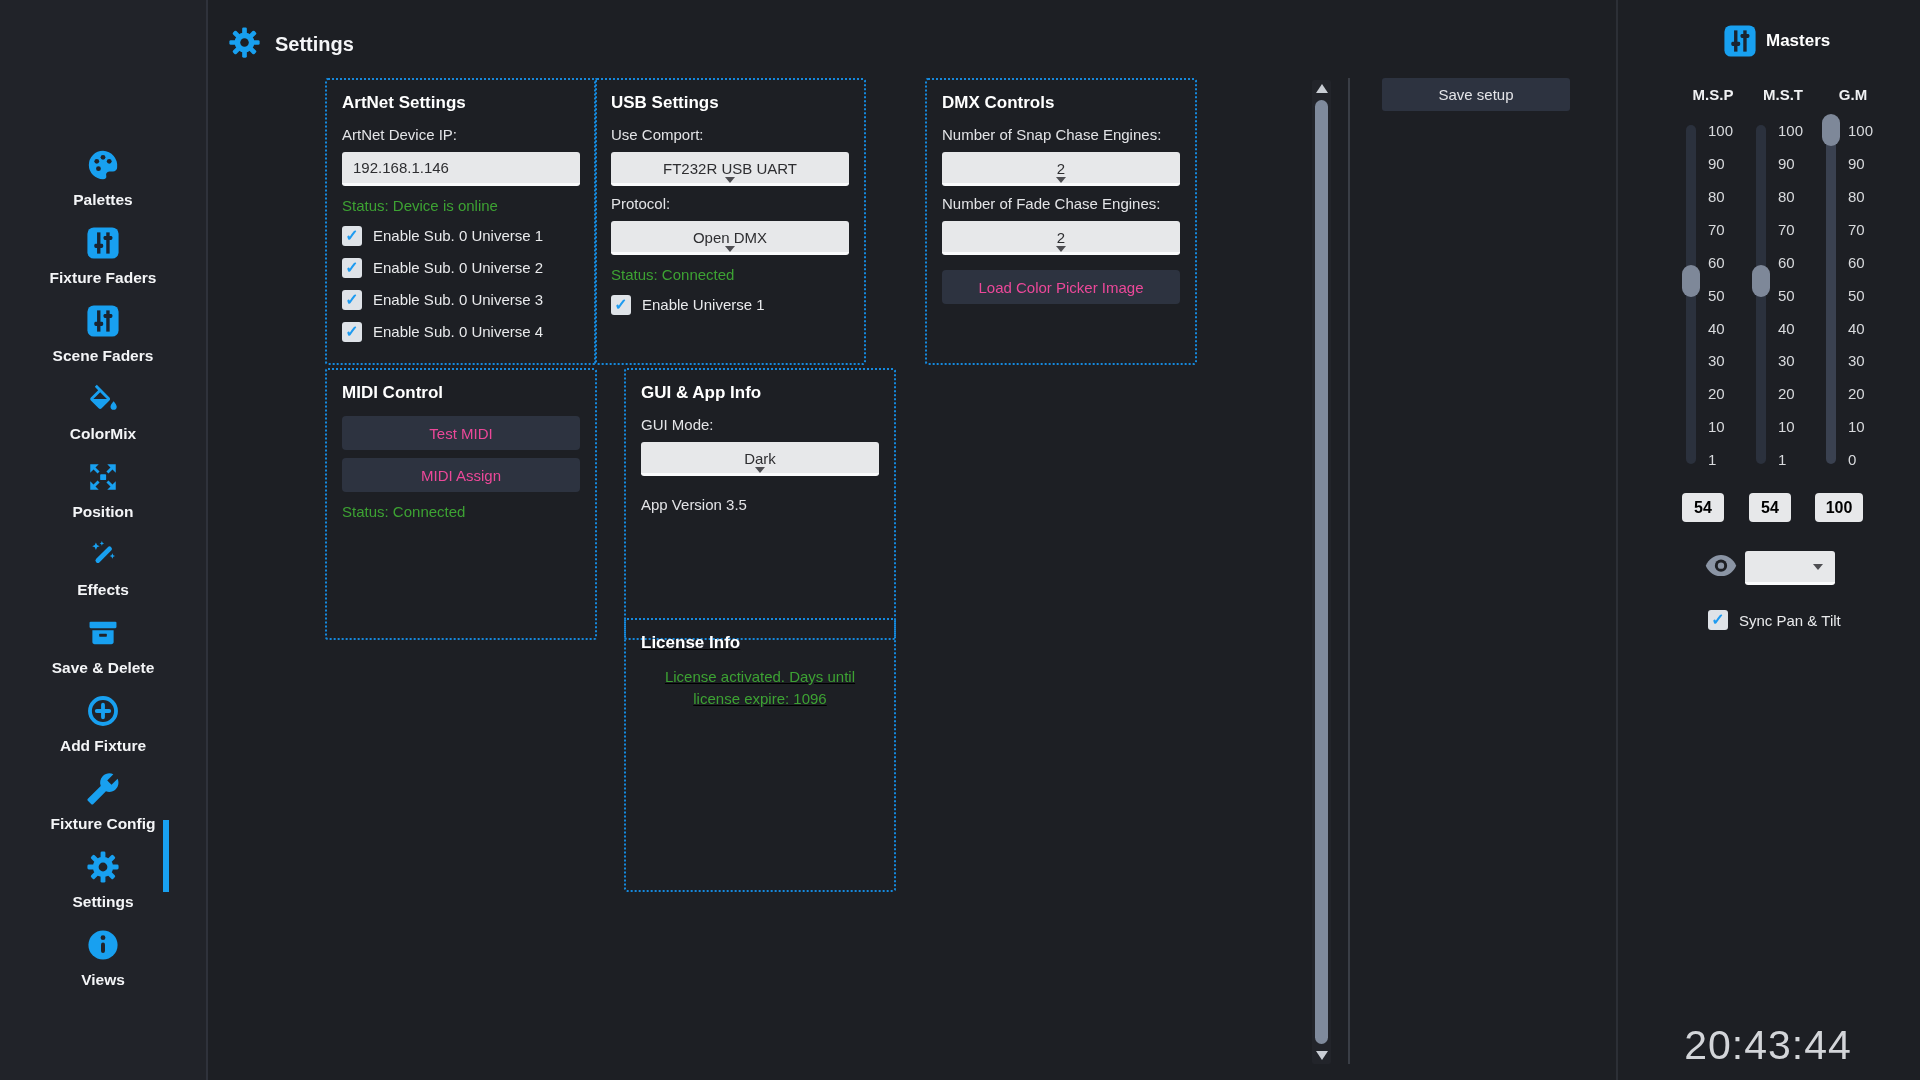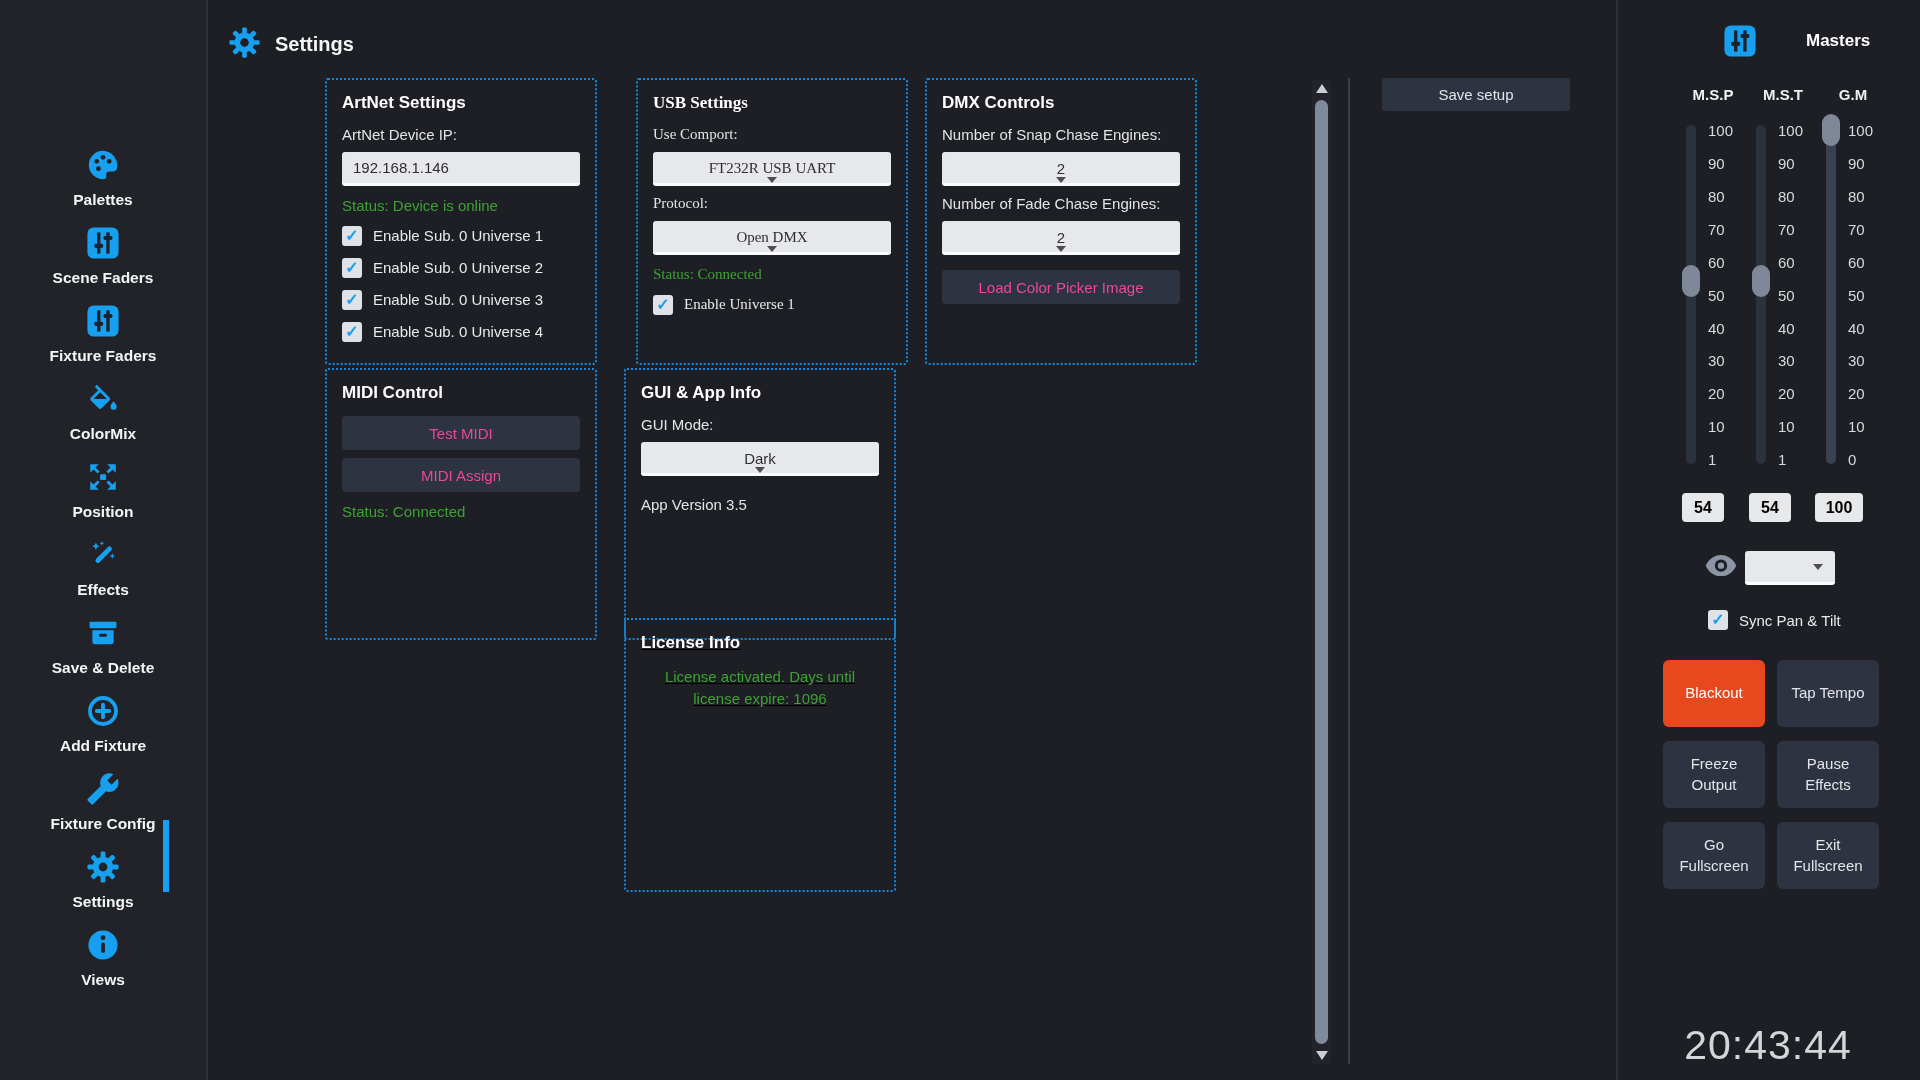--- a/index.html
+++ b/index.html
@@ -32,21 +32,21 @@
   .caret { width:0; height:0; border-left:5px solid transparent; border-right:5px solid transparent; border-top:6px solid #4e4e52; }
   .status-green { color:#3da233; font-size:15px; margin:11px 0 9px; }
   .cb-row { display:flex; align-items:center; gap:11px; margin:7px 0; height:25px; cursor:pointer; }
   .cb-box { width:20px; height:20px; background:#dfe3e8; border-radius:3px; display:flex; align-items:center; justify-content:center; flex:none; }
   .cb-box .chk { color:#1e9bf0; font-size:16px; font-weight:700; line-height:1; }
   .cb-lbl { font-size:15px; color:#e9eaec; }
   .dark-btn { background:#2d3340; border-radius:4px; height:34px; display:flex; align-items:center; justify-content:center;
     color:#ec4899; font-size:15px; cursor:pointer; }
 
   .panel-artnet  { left:325px; top:78px;  width:272px; height:287px; }
-  .panel-usb     { left:636px; top:78px;  width:272px; height:287px;font-family:Liberation Serif, serif; }
+  .panel-usb     { left:594px; top:78px;  width:272px; height:287px; }
   .panel-dmx     { left:925px; top:78px;  width:272px; height:287px; }
   .panel-midi    { left:325px; top:368px; width:272px; height:272px; }
   .panel-gui     { left:624px; top:368px; width:272px; height:272px; }
   .panel-save    { left:925px; top:368px; width:272px; height:272px; }
   .panel-license { left:624px; top:618px; width:272px; height:274px;text-decoration:underline; }
 
   .license-text { color:#3da233; font-size:15px; text-align:center; margin-top:10px; line-height:1.45; }
   .app-version { font-size:15px; color:#e3e4e7; margin-top:20px; }
 
   
@@ -56,21 +56,21 @@
   .sb-arrow-up { top:4px; border-bottom:9px solid #c9cdd4; }
   .sb-arrow-down { bottom:4px; border-top:9px solid #c9cdd4; }
   .sb-thumb { position:absolute; left:3px; top:20px; bottom:20px; width:13px; background:#7f8a9c; border-radius:7px; cursor:pointer; }
   .mid-divider { position:absolute; left:1348px; top:78px; width:2px; height:986px; background:#3a3e46; }
   .save-setup { position:absolute; left:1382px; top:78px; width:188px; height:33px; background:#2d3340; border-radius:3px;
     display:flex; align-items:center; justify-content:center; color:#e4e5e8; font-size:15px; cursor:pointer; }
   .right-divider { position:absolute; left:1616px; top:0; width:2px; height:1080px; background:#2c2f36; }
 
   
   .masters-icon { position:absolute; left:1723px; top:24px; width:34px; height:34px; }
-  .masters-title { position:absolute; left:1806px; top:31px; font-size:17px; font-weight:700; color:#ffffff; }
+  .masters-title { position:absolute; left:1766px; top:31px; font-size:17px; font-weight:700; color:#ffffff; }
   .fader-col { position:absolute; top:86px; width:62px; }
   .fc-1 { left:1682px; } .fc-2 { left:1752px; } .fc-3 { left:1822px; }
   .fader-col .f-name { text-align:center; font-size:15px; font-weight:700; color:#f0f1f3; }
   .fader-area { position:relative; height:352px; margin-top:16px; }
   .f-track { position:absolute; left:4px; top:6px; width:10px; height:339px; background:#2b313d; border-radius:5px; cursor:pointer; }
   .f-track.light { background:#3a4150; }
   .ticks span { position:absolute; left:26px; transform:translateY(-50%); font-size:15px; color:#d8dadd; }
   .ticks span:nth-child(1){top:11px;} .ticks span:nth-child(2){top:44px;} .ticks span:nth-child(3){top:77px;}
   .ticks span:nth-child(4){top:110px;} .ticks span:nth-child(5){top:143px;} .ticks span:nth-child(6){top:176px;}
   .ticks span:nth-child(7){top:209px;} .ticks span:nth-child(8){top:241px;} .ticks span:nth-child(9){top:274px;}
@@ -115,34 +115,34 @@
       <div class="side-item">
         <span>
           <svg viewBox="0 0 24 24">
               <rect x="1" y="1" width="22" height="22" rx="4.5" fill="#18a0f0"></rect>
               <line x1="9" y1="4.5" x2="9" y2="19.5" stroke="#1a2430" stroke-width="2.4"></line>
               <line x1="15.5" y1="4.5" x2="15.5" y2="19.5" stroke="#1a2430" stroke-width="2.4"></line>
               <rect x="5.9" y="12.6" width="6.2" height="2.9" rx="1" fill="#1a2430"></rect>
               <rect x="12.4" y="7" width="6.2" height="2.9" rx="1" fill="#1a2430"></rect>
             </svg>
         </span>
-        <span class="lbl">Scene Faders</span>
+        <span class="lbl">Fixture Faders</span>
       </div>
 
       <div class="side-item">
         <span>
           <svg viewBox="0 0 24 24">
               <rect x="1" y="1" width="22" height="22" rx="4.5" fill="#18a0f0"></rect>
               <line x1="9" y1="4.5" x2="9" y2="19.5" stroke="#1a2430" stroke-width="2.4"></line>
               <line x1="15.5" y1="4.5" x2="15.5" y2="19.5" stroke="#1a2430" stroke-width="2.4"></line>
               <rect x="5.9" y="12.6" width="6.2" height="2.9" rx="1" fill="#1a2430"></rect>
               <rect x="12.4" y="7" width="6.2" height="2.9" rx="1" fill="#1a2430"></rect>
             </svg>
         </span>
-        <span class="lbl">Fixture Faders</span>
+        <span class="lbl">Scene Faders</span>
       </div>
 
       <div class="side-item">
         <span>
           <svg viewBox="0 0 24 24" fill="#18a0f0">
               <path d="M16.56 10.94 7.62 2 6.21 3.41l2.38 2.38-5.15 5.15c-.59.59-.59 1.54 0 2.12l5.5 5.5c.29.29.68.44 1.06.44s.77-.15 1.06-.44l5.5-5.5c.59-.58.59-1.53 0-2.12zM5.21 12 10 7.21 14.79 12H5.21zM19.5 13.5s-2.2 2.4-2.2 3.9a2.2 2.2 0 0 0 4.4 0c0-1.5-2.2-3.9-2.2-3.9z"></path>
             </svg>
         </span>
         <span class="lbl">ColorMix</span>
       </div>
@@ -447,24 +447,16 @@
     <span class="caret"></span>
   </div>
 
   <div class="sync-row">
     <span class="cb-box">
         <span class="chk">✓</span>
       </span>
     <span class="cb-lbl">Sync Pan &amp; Tilt</span>
   </div>
 
-  <div class="btn-grid">
-    <div class="big-btn blackout">Blackout</div>
-    <div class="big-btn">Tap Tempo</div>
-    <div class="big-btn">Freeze Output</div>
-    <div class="big-btn">Pause Effects</div>
-    <div class="big-btn">Go Fullscreen</div>
-    <div class="big-btn">Exit Fullscreen</div>
-  </div>
 
   <div class="clock">20:43:44</div>
 
 </div>
 
 </body></html>

